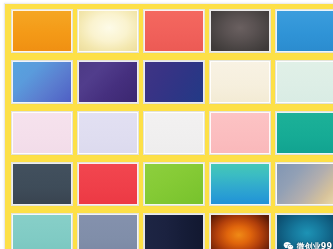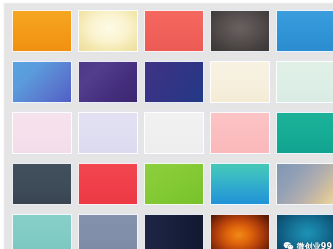--- a/index.html
+++ b/index.html
@@ -20,21 +20,21 @@
     background: #ffffff;
     box-sizing: border-box;
   }
   
   #card {
     position: absolute;
     left: 4px;
     top: 3px;
     width: 329px;
     height: 246px;
-    background: #e5e5e5;
+    background: #fde047;
     border-left: 1px solid #e8e8ea;
     border-top: 1px solid #ececed;
     box-sizing: border-box;
     box-shadow: 0 0 2px rgba(140,140,150,0.18);
     overflow: hidden;
   }
   #grid {
     position: absolute;
     left: 7px;
     top: 6px;

